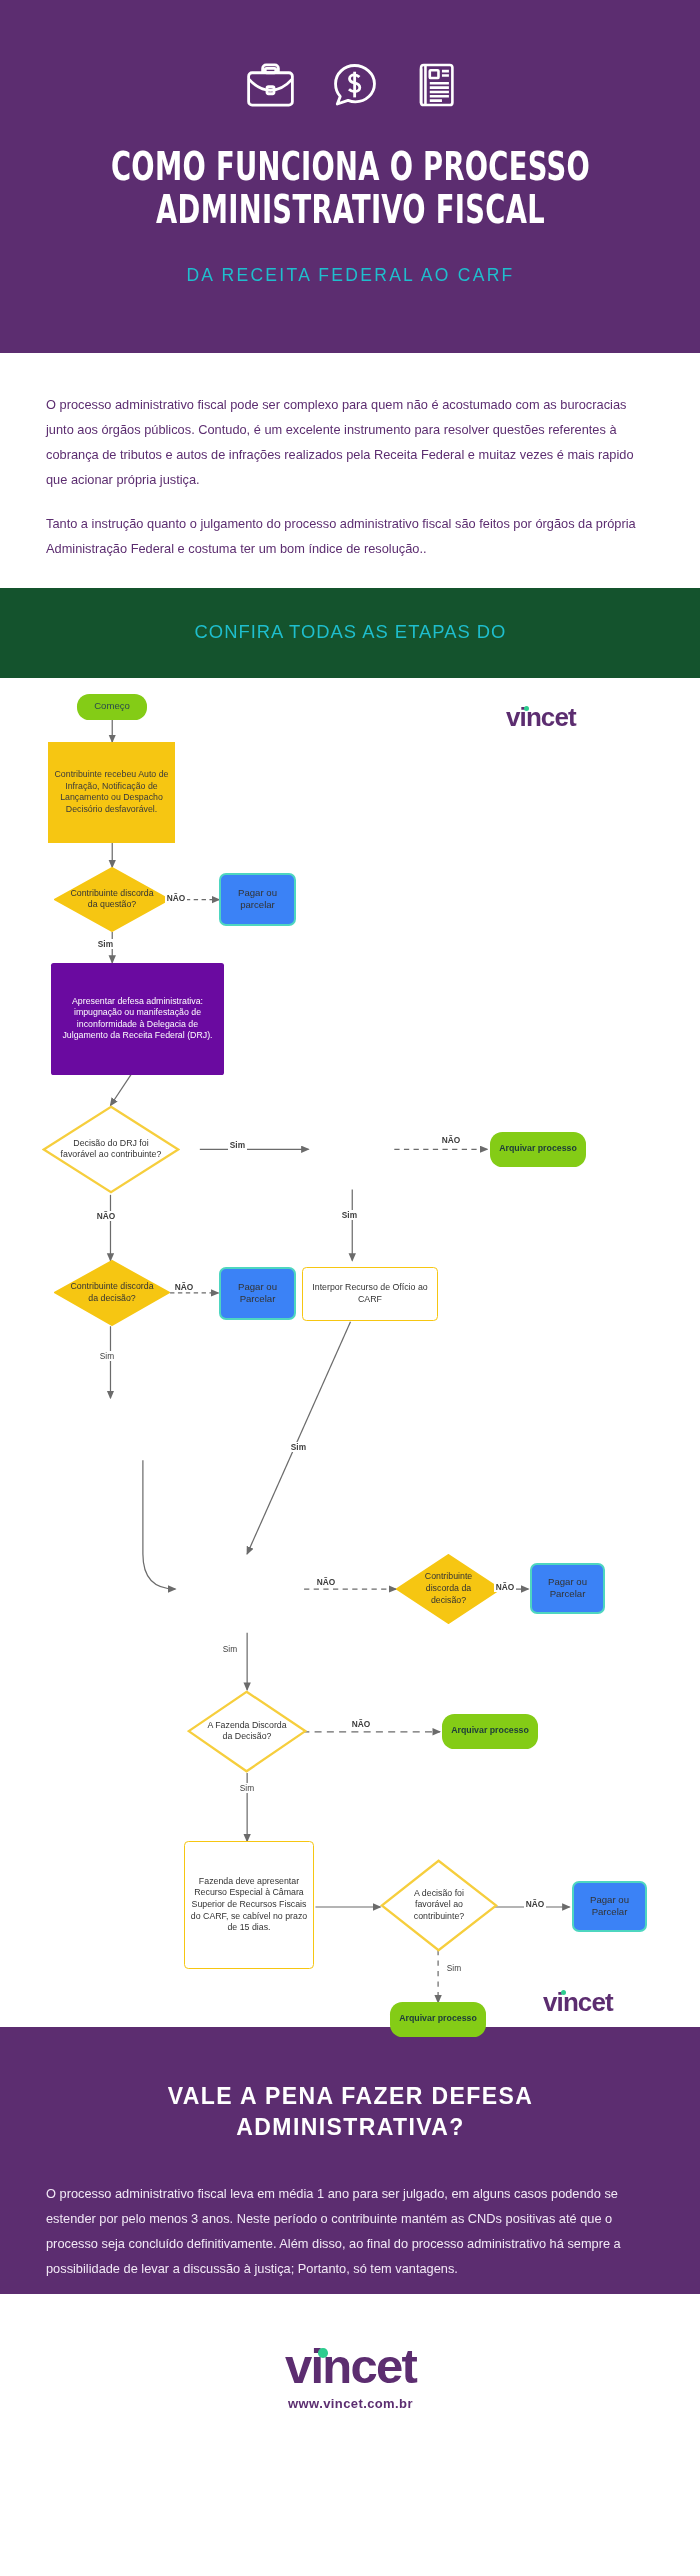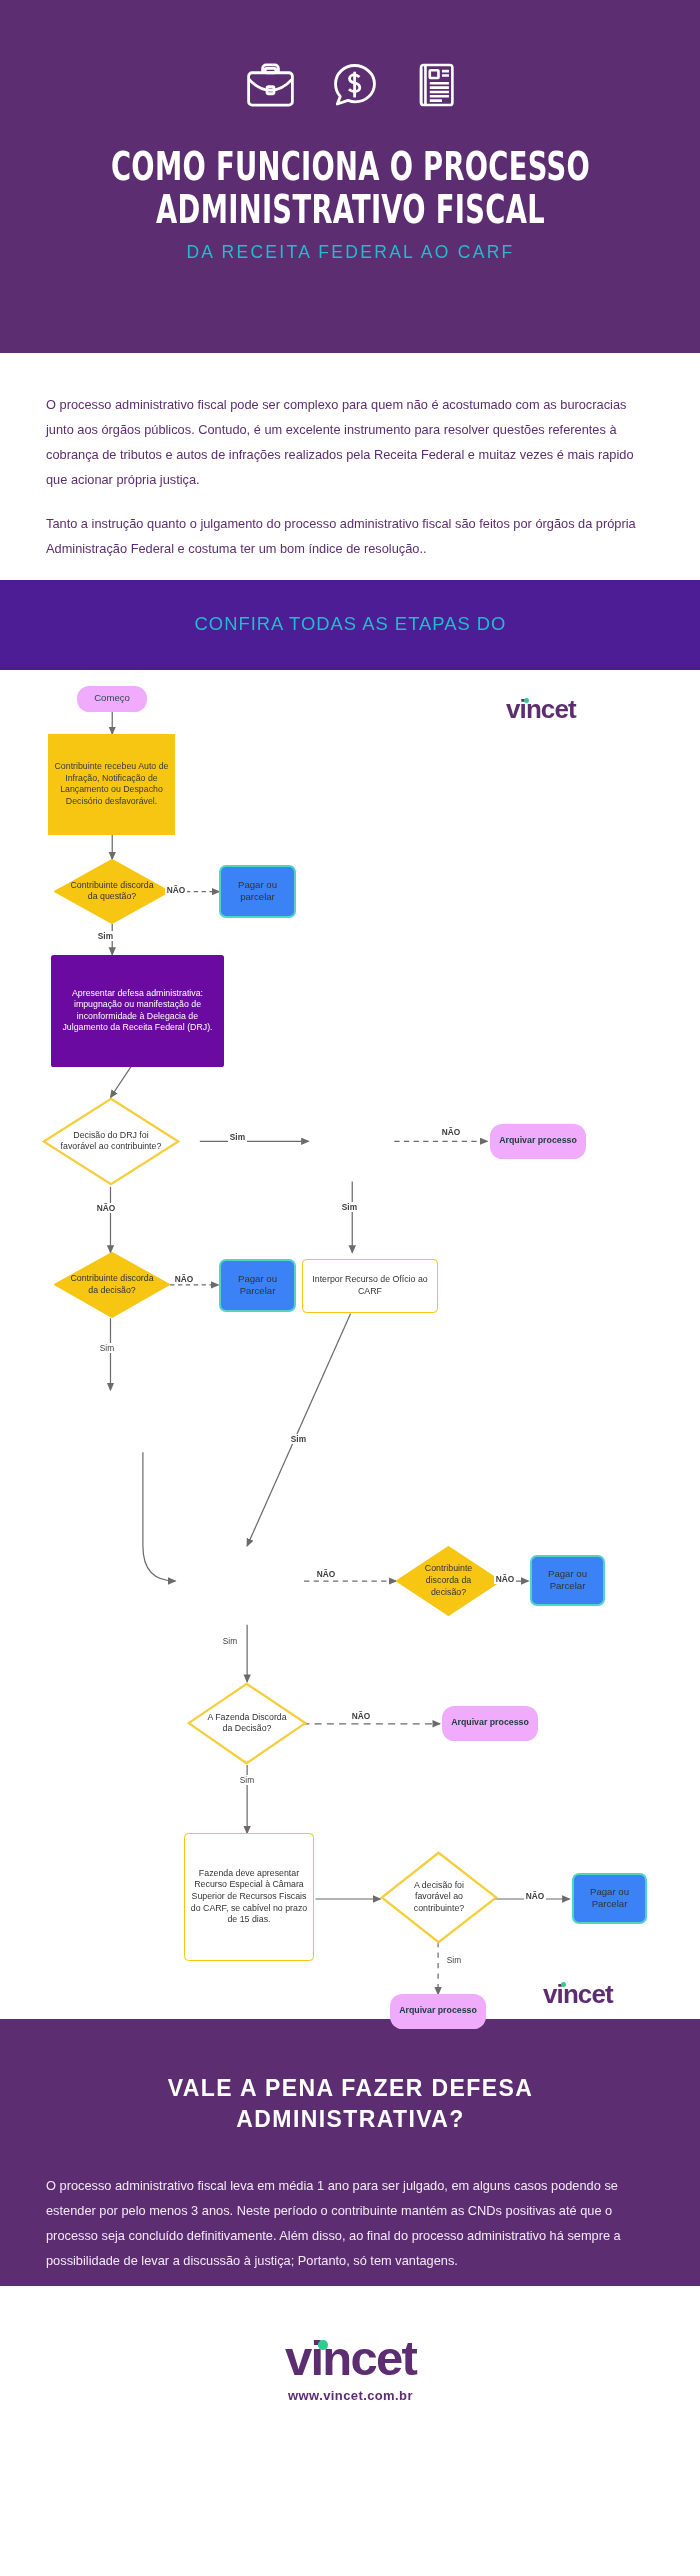--- a/index.html
+++ b/index.html
@@ -37,39 +37,39 @@
     font-weight: bold;
     font-size: 39px;
     line-height: 1.0;
     letter-spacing: 0.4px;
     transform: scaleX(0.78);
     transform-origin: center top;
     text-transform: uppercase;
   }
   .main-title .l2 { display: block; margin-top: 3.5px; }
   .subtitle {
-    margin-top: 13px;
+    margin-top: 36px;
     color: #1fbecd;
     font-size: 17.5px;
     letter-spacing: 2.3px;
     font-weight: normal;
   }
 
   
   .intro {
-    padding: 40px 46px 18px 46px;
+    padding: 40px 46px 26px 46px;
     color: #5c2d70;
     font-size: 12.8px;
     line-height: 1.95;
   }
   .intro p + p { margin-top: 19px; }
 
   
   .band {
-    background: #4c1d95;
+    background: #14532d;
     width: 701px;
     height: 90px;
     display: flex;
     align-items: center;
     justify-content: center;
     text-align: center;
   }
   .band-text {
     color: #1fbecd;
     font-size: 18.4px;
@@ -95,21 +95,21 @@
     display: flex;
     align-items: center;
     justify-content: center;
     text-align: center;
     font-size: 8.8px;
     line-height: 1.32;
     color: #333333;
     padding: 3.5px;
   }
   .n-start, .n-archive {
-    background: #f0abfc;
+    background: #84cc16;
     border-radius: 12.3px;
     color: #1d3b3b;
     font-weight: bold;
   }
   .n-start { font-weight: normal; color: #2b4a4a; font-size: 9.6px; }
   .n-yellow-solid { background: #f6c612; color: #3a3a3a; }
   .n-yellow-box { background: #ffffff; border: 1.8px solid #f6c612; border-radius: 4.4px; }
   .n-purple { background: #6a0aa0; color: #ffffff; border-radius: 2.6px; }
   .n-teal-box { background: #3b82f6; border: 2.6px solid #4ed6c0; border-radius: 7px; font-size: 9.6px; }
   .diamond { background: transparent; }

